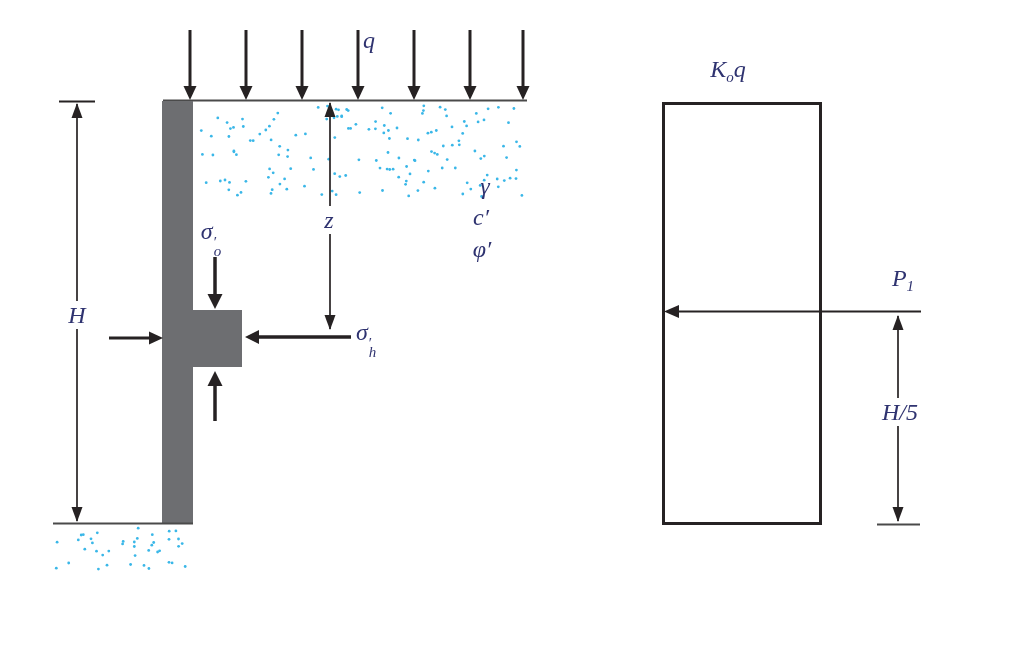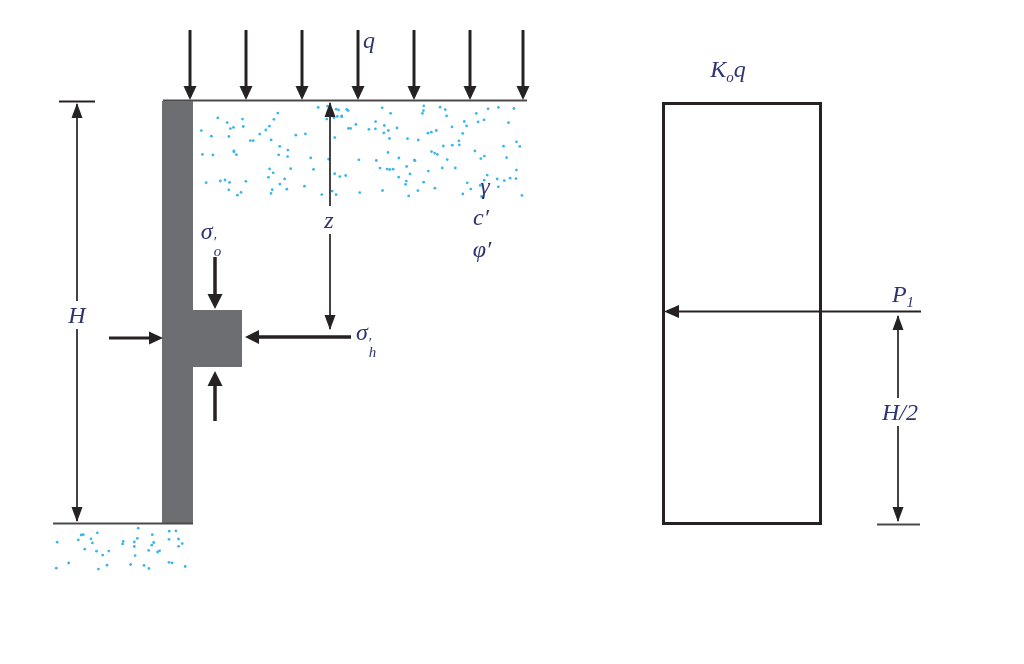--- a/index.html
+++ b/index.html
@@ -331,17 +331,17 @@
         <span class="pr">′</span>
         <span>h</span>
       </span></span>
 
   <span class="lbl" style="left:485px;top:186px">γ</span>
   <span class="lbl" style="left:481px;top:217px">c′</span>
   <span class="lbl" style="left:482px;top:249px">φ′</span>
 
   <span class="lbl" style="left:728px;top:71px"><span>K</span><span class="msub">o</span><span>q</span></span>
 
-  <span class="lbl" style="left:903px;top:296px"><span>P</span><span class="msub">1</span></span>
-
-  <span class="lbl bgwhite" style="left:900px;top:412px">H/2</span>
+  <span class="lbl" style="left:903px;top:280px"><span>P</span><span class="msub">1</span></span>
+
+  <span class="lbl bgwhite" style="left:900px;top:412px">H/5</span>
 
 </div>
 
 </body></html>

